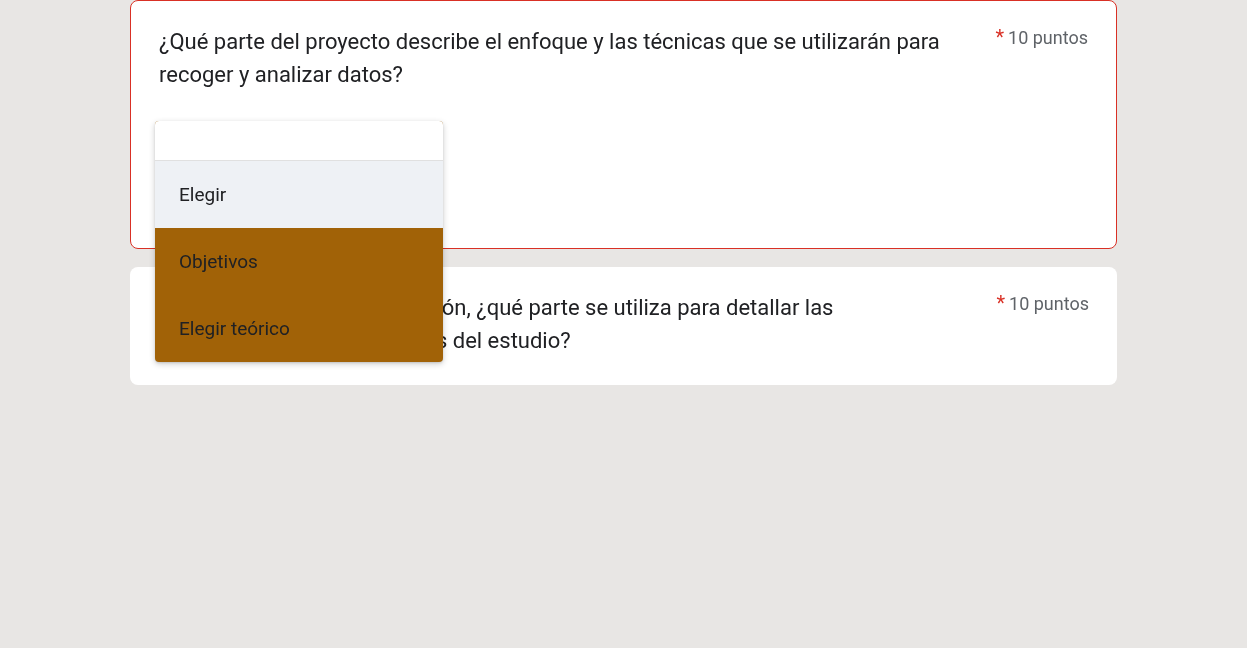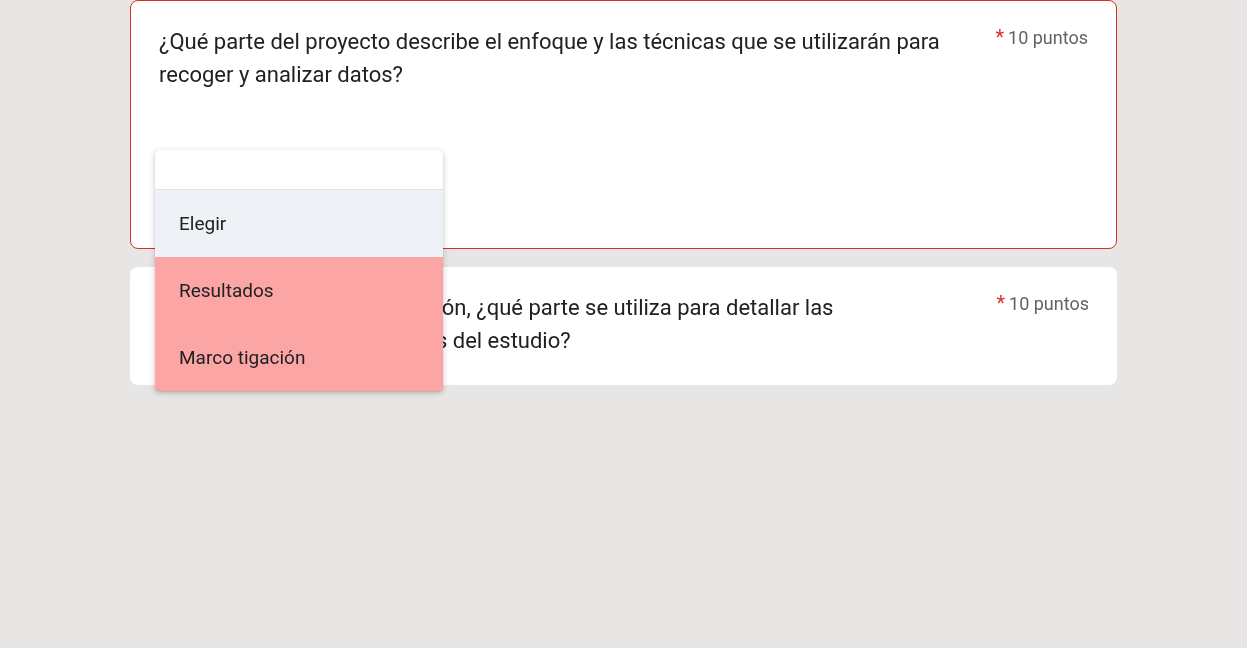--- a/index.html
+++ b/index.html
@@ -60,23 +60,23 @@
     }
     .card2 {
       margin-top: 18px;
     }
     .card2 .question-text {
       padding-left: 230px;
     }
     .dropdown {
       position: absolute;
       left: 155px;
-      top: 150px;
+      top: 121px;
       width: 288px;
-      background: #fca5a5;
+      background: #a16207;
       border-radius: 4px;
       box-shadow: 0 2px 6px rgba(0,0,0,0.2), 0 1px 2px rgba(0,0,0,0.1);
       z-index: 10;
       overflow: hidden;
     }
     .dropdown-spacer {
       height: 40px;
       background: #ffffff;
       border-bottom: 1px solid #e0e0e0;
     }
@@ -119,15 +119,15 @@
         <span>10 puntos</span>
       </div>
     </div>
   </div>
 
 </div>
 
 <div class="dropdown">
   <div class="dropdown-spacer"></div>
   <div class="dropdown-item selected">Elegir</div>
-  <div class="dropdown-item">Resultados</div>
-  <div class="dropdown-item">Marco tigación</div>
+  <div class="dropdown-item">Objetivos</div>
+  <div class="dropdown-item">Elegir teórico</div>
 </div>
 
 </body></html>

